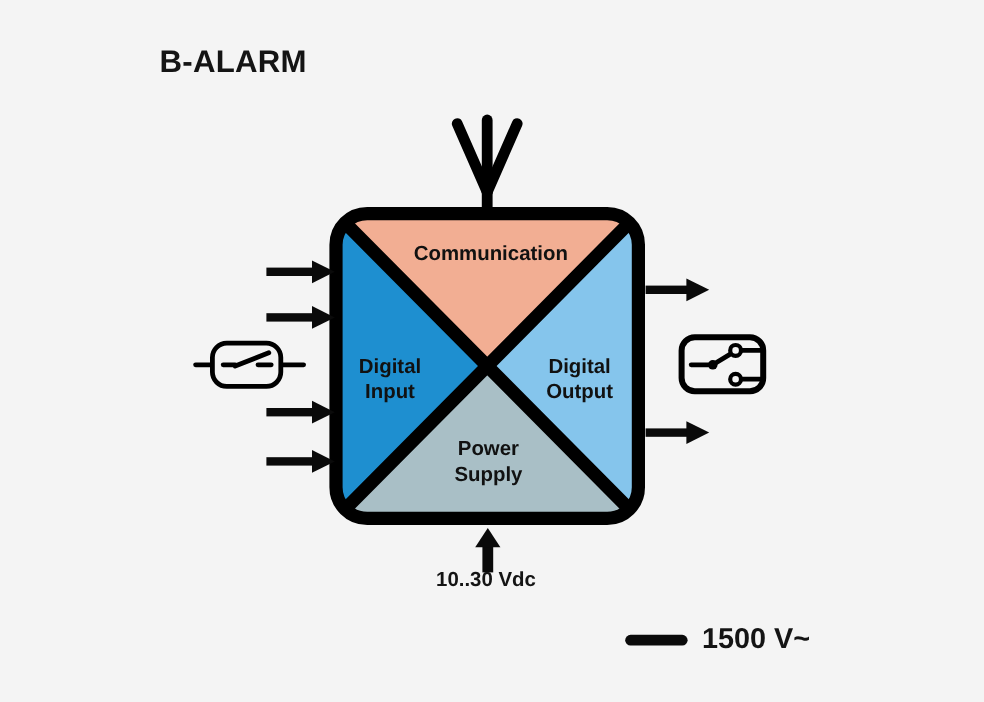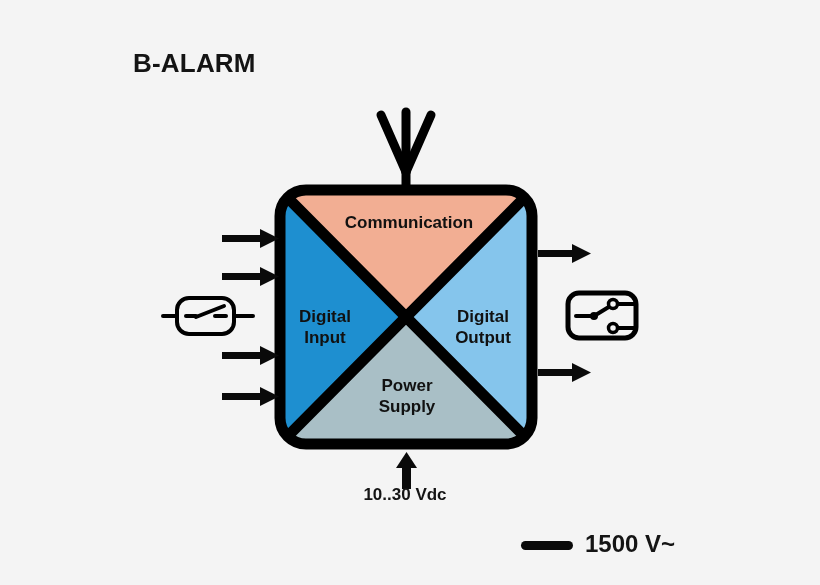--- a/index.html
+++ b/index.html
@@ -11,21 +11,21 @@
     width: 820px;
     height: 585px;
     background: #f4f4f4;
     font-family: "Liberation Sans", sans-serif;
     overflow: hidden;
     position: relative;
   }
   #diagram-root {
     position: absolute;
     left: 0;
-    top: 12px;
+    top: 0;
     width: 820px;
     height: 525px;
   }
   #diagram-svg {
     position: absolute;
     left: 0;
     top: 0;
     display: block;
   }
   .title-text {

